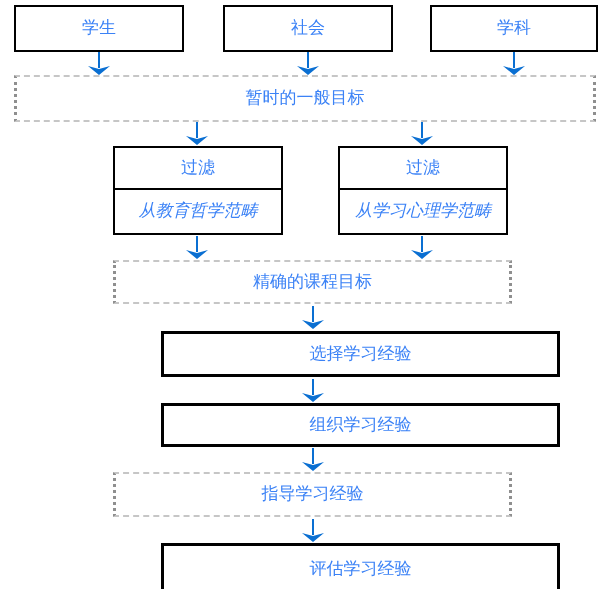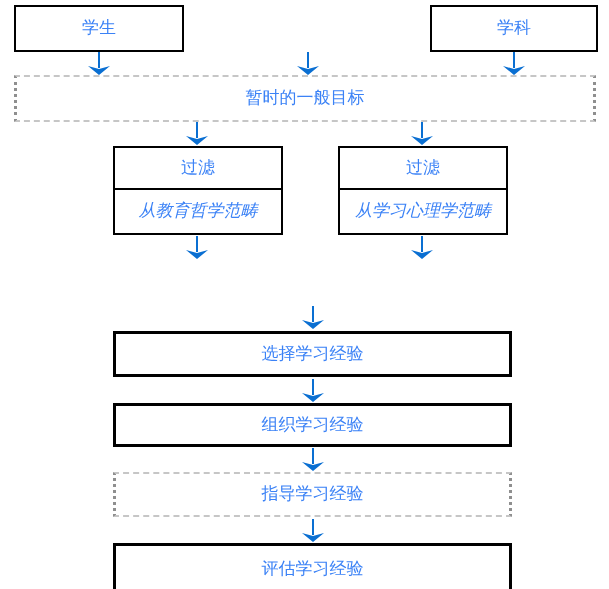--- a/index.html
+++ b/index.html
@@ -22,21 +22,21 @@
     background:#ffffff;
     border:2px solid var(--box-border);
     display:flex;
     align-items:center;
     justify-content:center;
     font-size:17px;
     color:#3b82f6;
     text-align:center;
     line-height:1.2;
   }
-  .node.thick{border-width:3px;}
+  .node.thick{border-width:3px;margin-left:48px;}
   .node.dashed{
     border-top:2px dashed var(--dash-color);
     border-bottom:2px dashed var(--dash-color);
     border-left:3px dotted var(--dot-color);
     border-right:3px dotted var(--dot-color);
   }
   .filter{
     flex-direction:column;
     align-items:stretch;
     justify-content:flex-end;
@@ -59,20 +59,21 @@
   }
   .arrow svg line{stroke:var(--arrow-color);}
   .arrow svg polygon{fill:var(--arrow-color);}
 </style>
 </head>
 <body>
 
 <div class="canvas">
 
   <div class="node" style="left:14px;top:5px;width:170px;height:47px">学生</div>
+  <div class="node" style="left:223px;top:5px;width:170px;height:47px">社会</div>
   <div class="node" style="left:430px;top:5px;width:168px;height:47px">学科</div>
 
   <div class="arrow" style="left:88px;top:52px">
     <svg width="22" height="23" viewBox="0 0 22 23">
         <line x1="11" y1="0" x2="11" y2="16" stroke-width="2"></line>
         <polygon points="0,14 11,17 22,14 11,23"></polygon>
       </svg>
   </div>
   <div class="arrow" style="left:297px;top:52px">
     <svg width="22" height="23" viewBox="0 0 22 23">
@@ -117,20 +118,21 @@
         <polygon points="0,14 11,17 22,14 11,23"></polygon>
       </svg>
   </div>
   <div class="arrow" style="left:411px;top:236px">
     <svg width="22" height="23" viewBox="0 0 22 23">
         <line x1="11" y1="0" x2="11" y2="16" stroke-width="2"></line>
         <polygon points="0,14 11,17 22,14 11,23"></polygon>
       </svg>
   </div>
 
+  <div class="node dashed" style="left:113px;top:260px;width:399px;height:44px">精确的课程目标</div>
 
   <div class="arrow" style="left:302px;top:306px">
     <svg width="22" height="23" viewBox="0 0 22 23">
         <line x1="11" y1="0" x2="11" y2="16" stroke-width="2"></line>
         <polygon points="0,14 11,17 22,14 11,23"></polygon>
       </svg>
   </div>
 
   <div class="node thick" style="left:113px;top:331px;width:399px;height:46px">选择学习经验</div>
 

